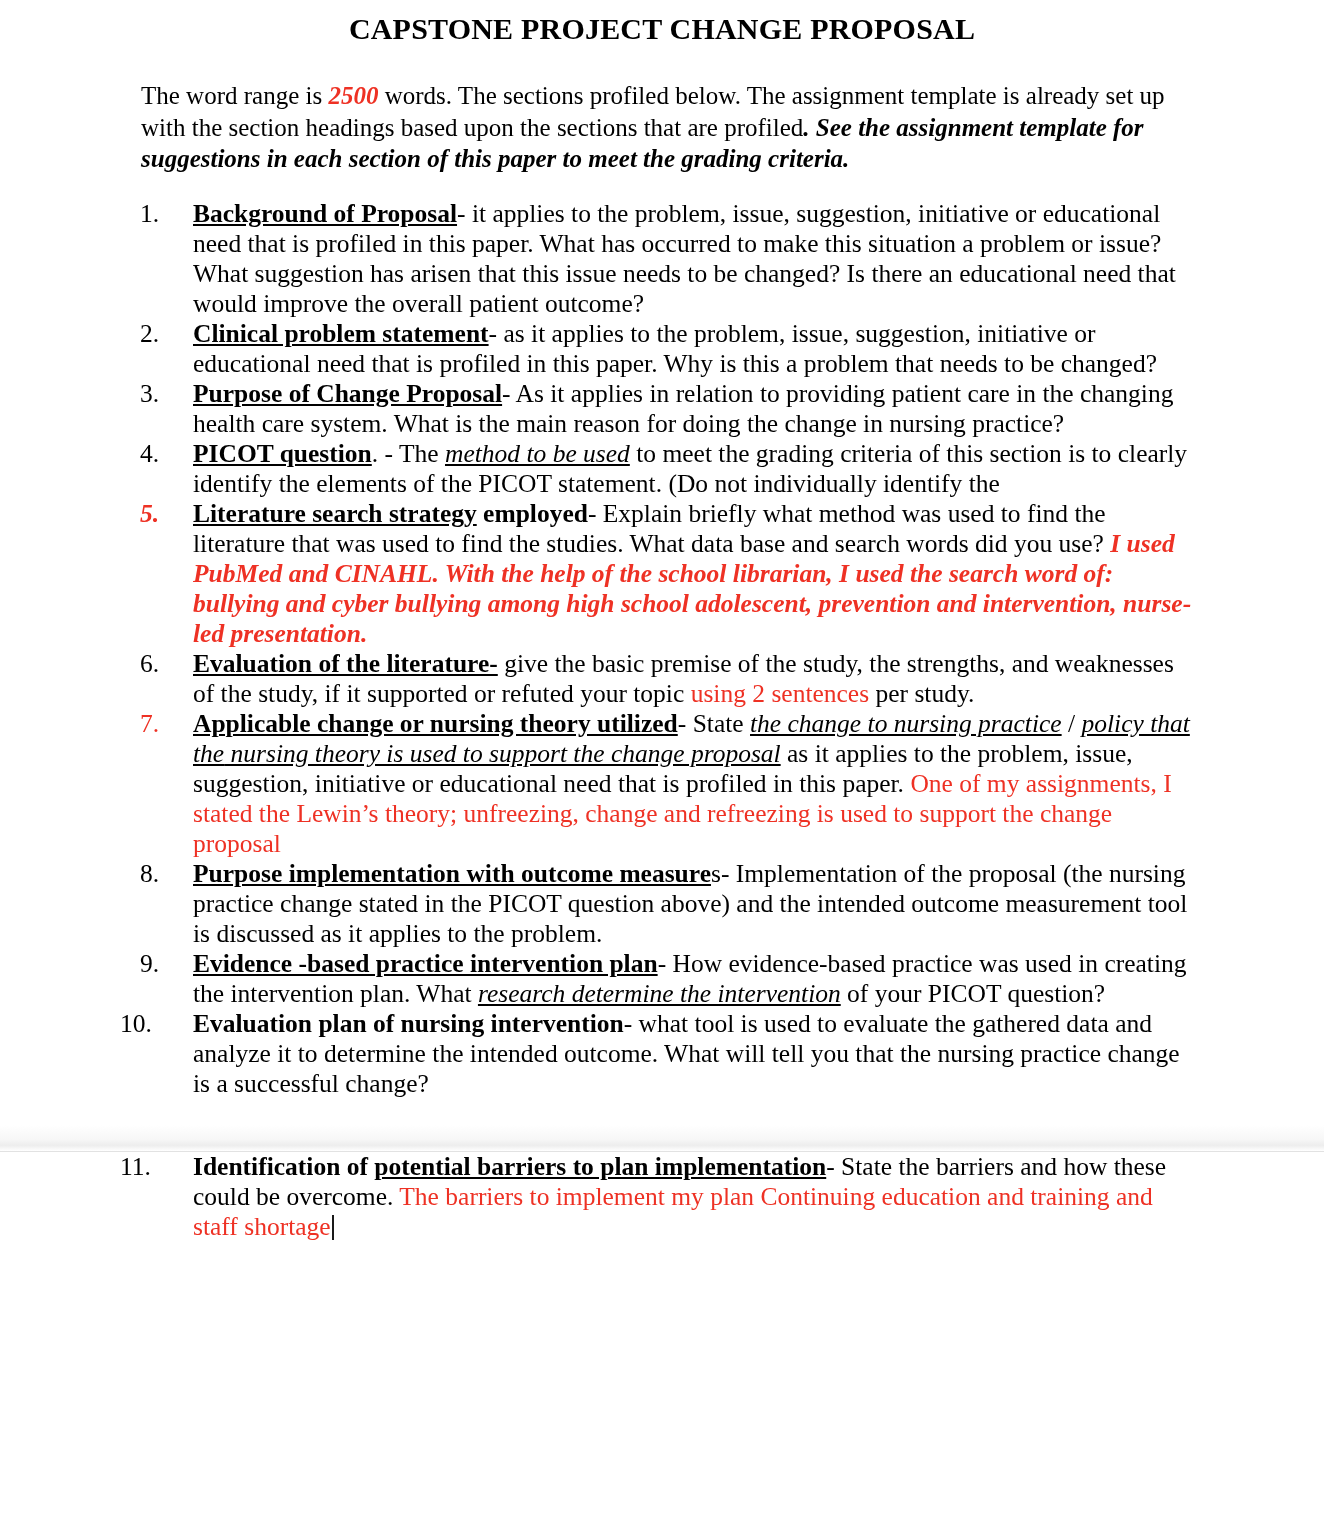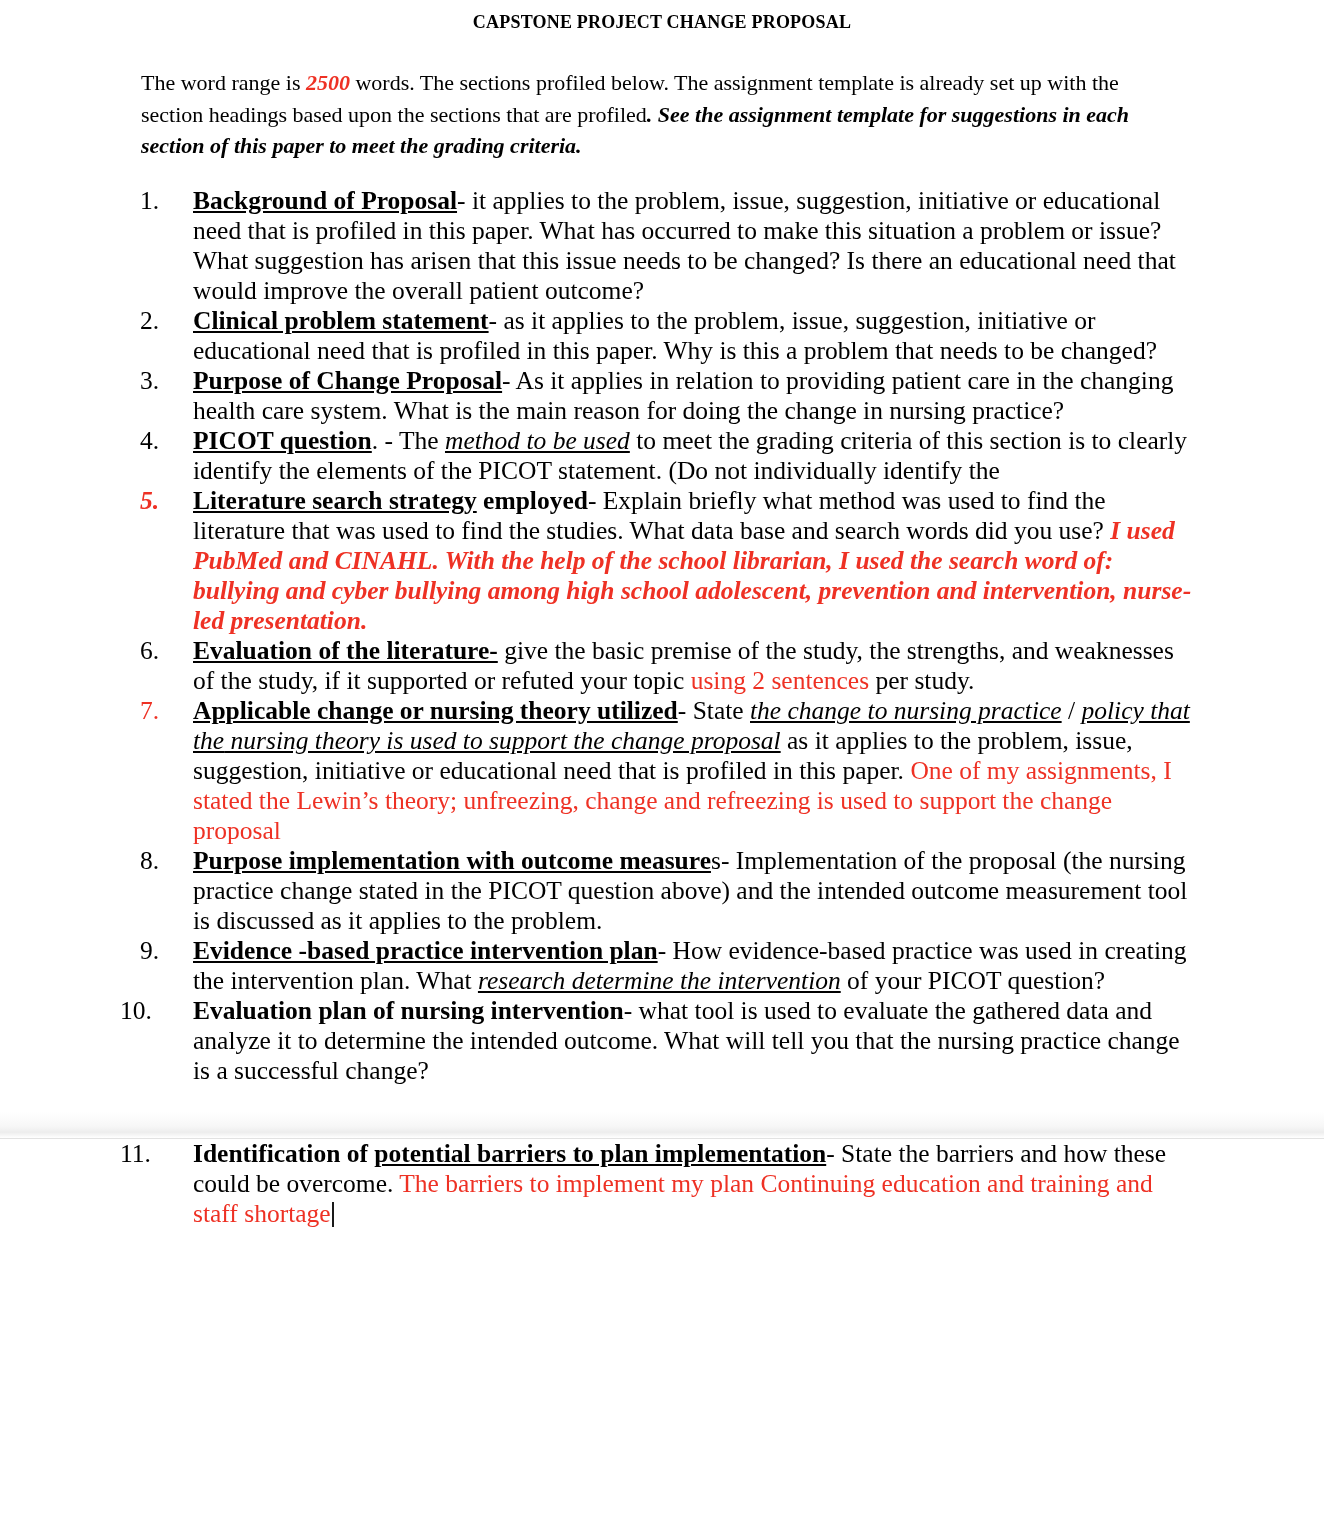--- a/index.html
+++ b/index.html
@@ -17,27 +17,27 @@
   #page {
     width: 1324px;
     min-height: 1536px;
     background: #ffffff;
     position: relative;
     overflow: hidden;
   }
   .doc-title {
     text-align: center;
     font-weight: bold;
-    font-size: 18px;
+    font-size: 30px;
     letter-spacing: 0.2px;
     margin: 12px 0 0 0;
     padding: 0 140px;
   }
   .intro {
-    font-size: 22px;
+    font-size: 25px;
     line-height: 31.5px;
     margin: 34px 140px 0 141px;
     text-align: left;
   }
   .red { color: #ee3124; }
   .b { font-weight: bold; }
   .i { }
   .bi { font-weight: bold; font-style: italic; }
   .bu { font-weight: bold; text-decoration: underline; text-underline-offset: 2px; }
   .iu { font-style: italic; text-decoration: underline; text-underline-offset: 2px; }

